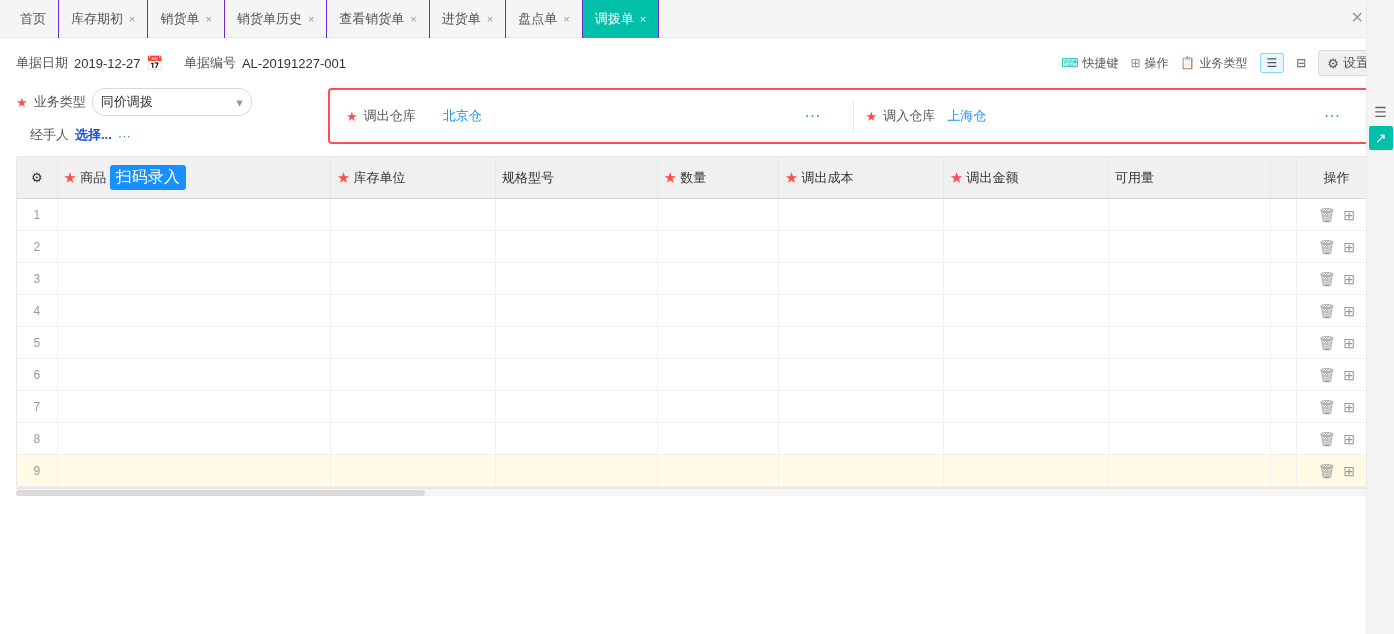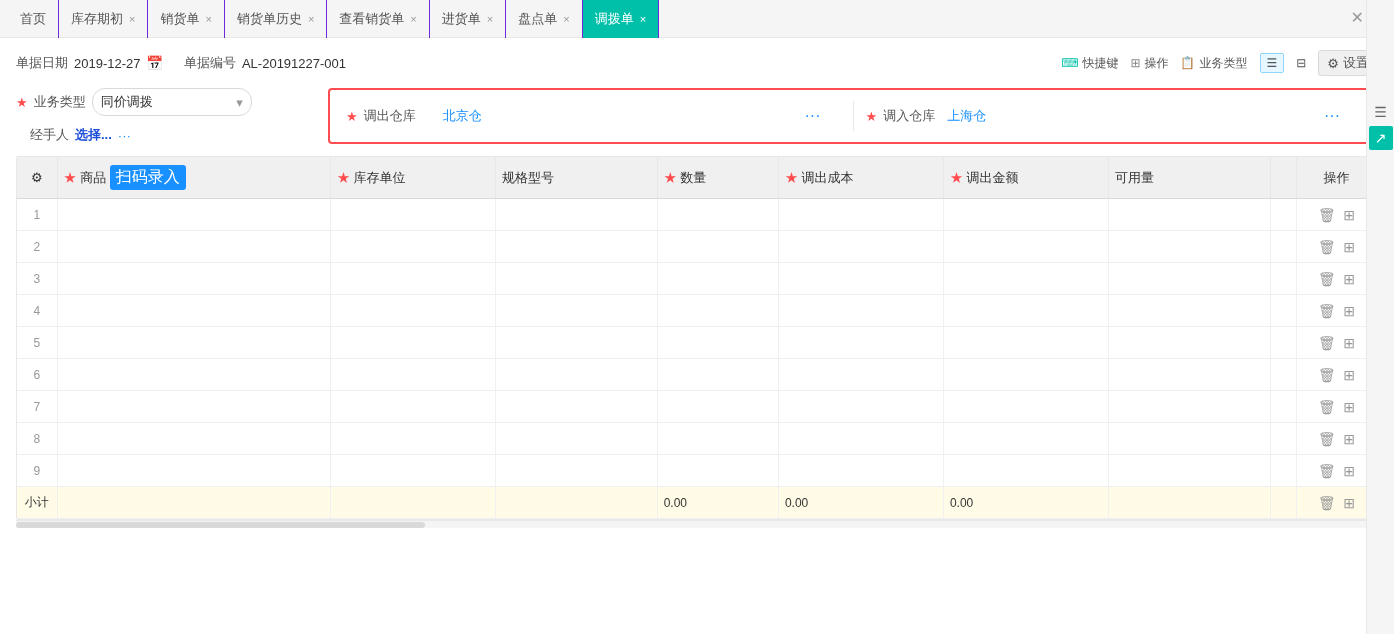--- a/index.html
+++ b/index.html
@@ -597,35 +597,20 @@
       <td></td>
       <td></td>
       <td></td>
       <td></td>
       <td></td>
       <td class="row-ops">
         <span class="op-icon">🗑</span>
         <span class="op-icon">⊞</span>
       </td>
     </tr>
-          <tr>
-      <td class="row-num subtotal-label">小计</td>
-      <td></td>
-      <td></td>
-      <td></td>
-      <td class="subtotal-value">0.00</td>
-      <td class="subtotal-value">0.00</td>
-      <td class="subtotal-value">0.00</td>
-      <td></td>
-      <td></td>
-      <td class="row-ops">
-        <span class="op-icon">🗑</span>
-        <span class="op-icon">⊞</span>
-      </td>
-    </tr>
         </tbody>
     </table>
   </div>
 
   <div class="scrollbar-area">
     <div class="scrollbar-thumb"></div>
   </div>
 </div>
 
 <div class="right-sidebar">

